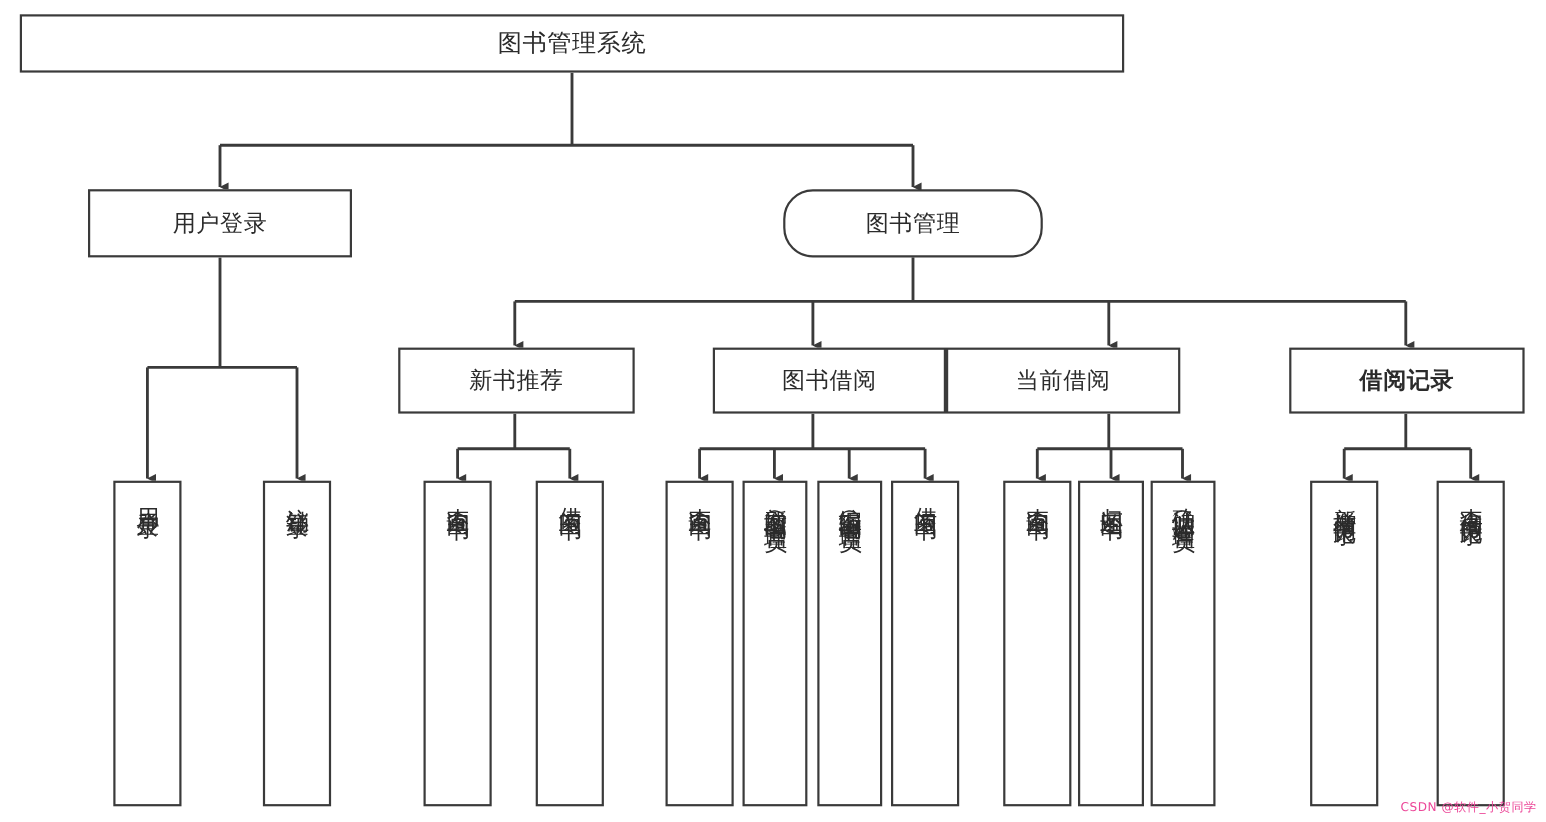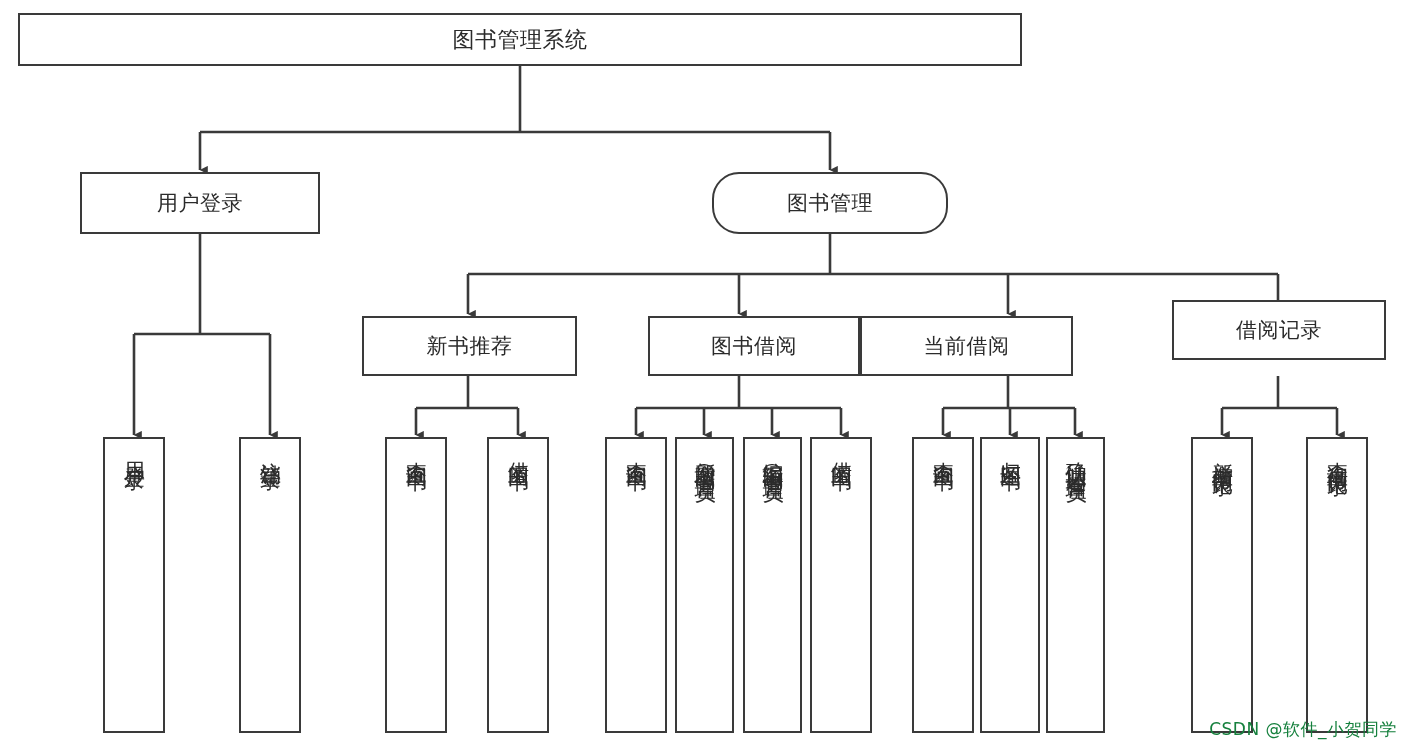--- a/index.html
+++ b/index.html
@@ -63,22 +63,22 @@
     text-orientation: upright;
     font-size: 21px;
     line-height: 1.0;
     letter-spacing: 3px;
     white-space: nowrap;
   }
   #watermark {
     position: absolute;
     right: 8px;
     bottom: 6px;
-    font-size: 17px;
-    color: #15803d;
+    font-size: 11px;
+    color: #ec4899;
     letter-spacing: 0.5px;
     user-select: none;
     white-space: nowrap;
   }
 </style>
 </head>
 <body>
 
 <div id="diagram-root">
 
@@ -150,21 +150,21 @@
   </div>
 
   <div class="node horiz" style="left:648px; top:316px; width:212px; height:60px;">
     <span class="node-label">图书借阅</span>
   </div>
 
   <div class="node horiz" style="left:860px; top:316px; width:213px; height:60px;">
     <span class="node-label">当前借阅</span>
   </div>
 
-  <div class="node horiz" style="left:1172px; top:300px; width:214px; height:60px;">
+  <div class="node horiz" style="left:1172px; top:316px; width:214px; height:60px;font-weight:bold;">
     <span class="node-label">借阅记录</span>
   </div>
 
   <div class="node leaf" style="left:103px; top:437px; width:62px; height:296px;">
     <span class="node-label">用户登录</span>
   </div>
 
   <div class="node leaf" style="left:239px; top:437px; width:62px; height:296px;">
     <span class="node-label">注销登录</span>
   </div>

